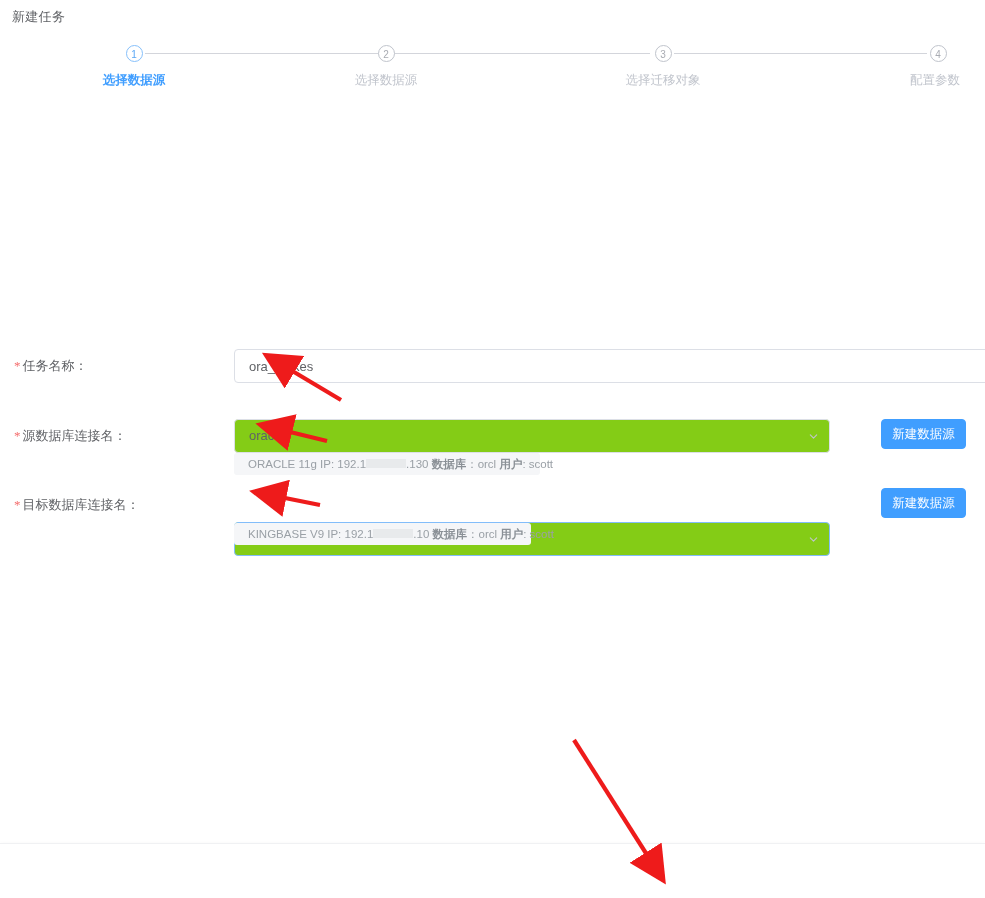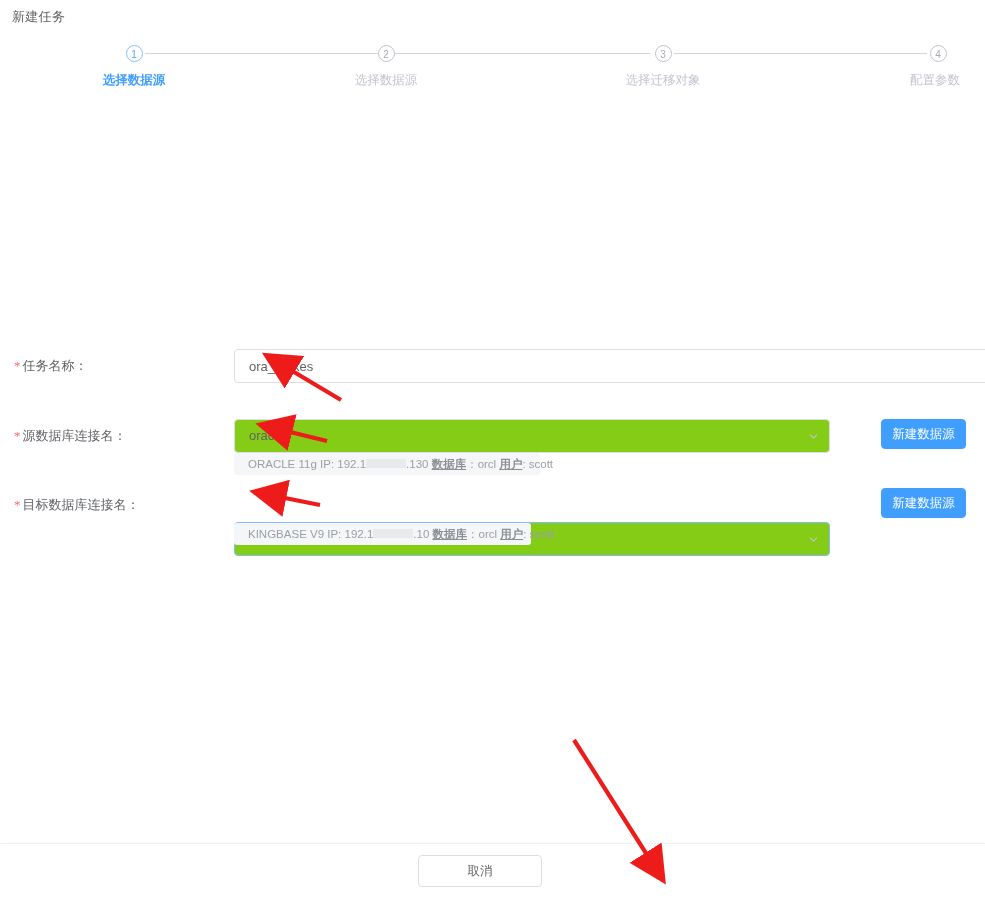--- a/index.html
+++ b/index.html
@@ -172,21 +172,20 @@
     width: 40px;
     height: 9px;
     background: #e8eaec;
     vertical-align: middle;
     position: relative;
     top: -1px;
   }
   .hint-box .bold {
     color: #8a9096;
     font-weight: bold;
-    text-decoration: underline;
   }
 
   .blue-btn {
     box-sizing: border-box;
     background: #409eff;
     border: 1px solid #409eff;
     border-radius: 4px;
     color: #ffffff;
     font-family: "Liberation Sans", sans-serif;
     font-size: 12.5px;
@@ -316,21 +315,20 @@
   </span>
 </div>
 
 <div class="hint-box" style="position:absolute; left:234px; top:523px; width:297px;">
   <span>KINGBASE V9 IP: 192.1</span><span class="redacted"></span><span>.10 </span><span class="bold">数据库</span><span>：</span><span>orcl </span><span class="bold">用户</span><span>: </span><span>scott</span>
 </div>
 
 <button class="blue-btn" style="position:absolute; left:861px; top:488px; width:85px; height:30px;">新建数据源</button>
 
 <div id="footer">
-  <button id="cancel-button">取消</button>
 </div>
 
 <svg id="annotations" viewBox="0 0 985 898">
   <defs>
     <marker id="ah" markerWidth="9" markerHeight="9" refX="1.5" refY="4.5" orient="auto">
       <path d="M0,0 L9,4.5 L0,9 z" fill="#ee1b1b"></path>
     </marker>
   </defs>
 
   <g>

